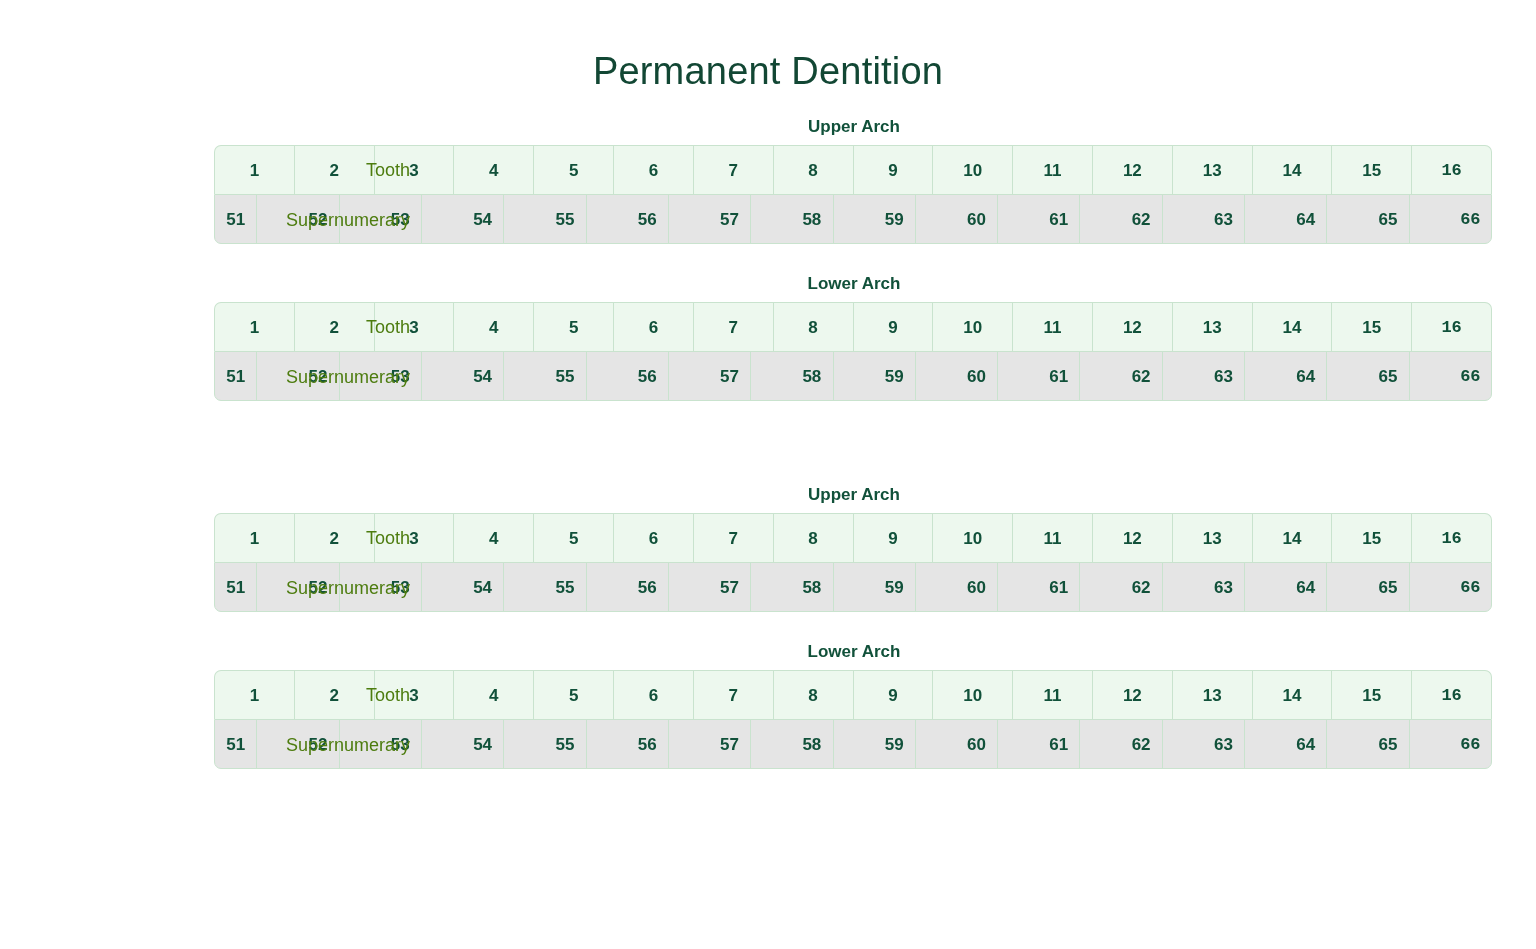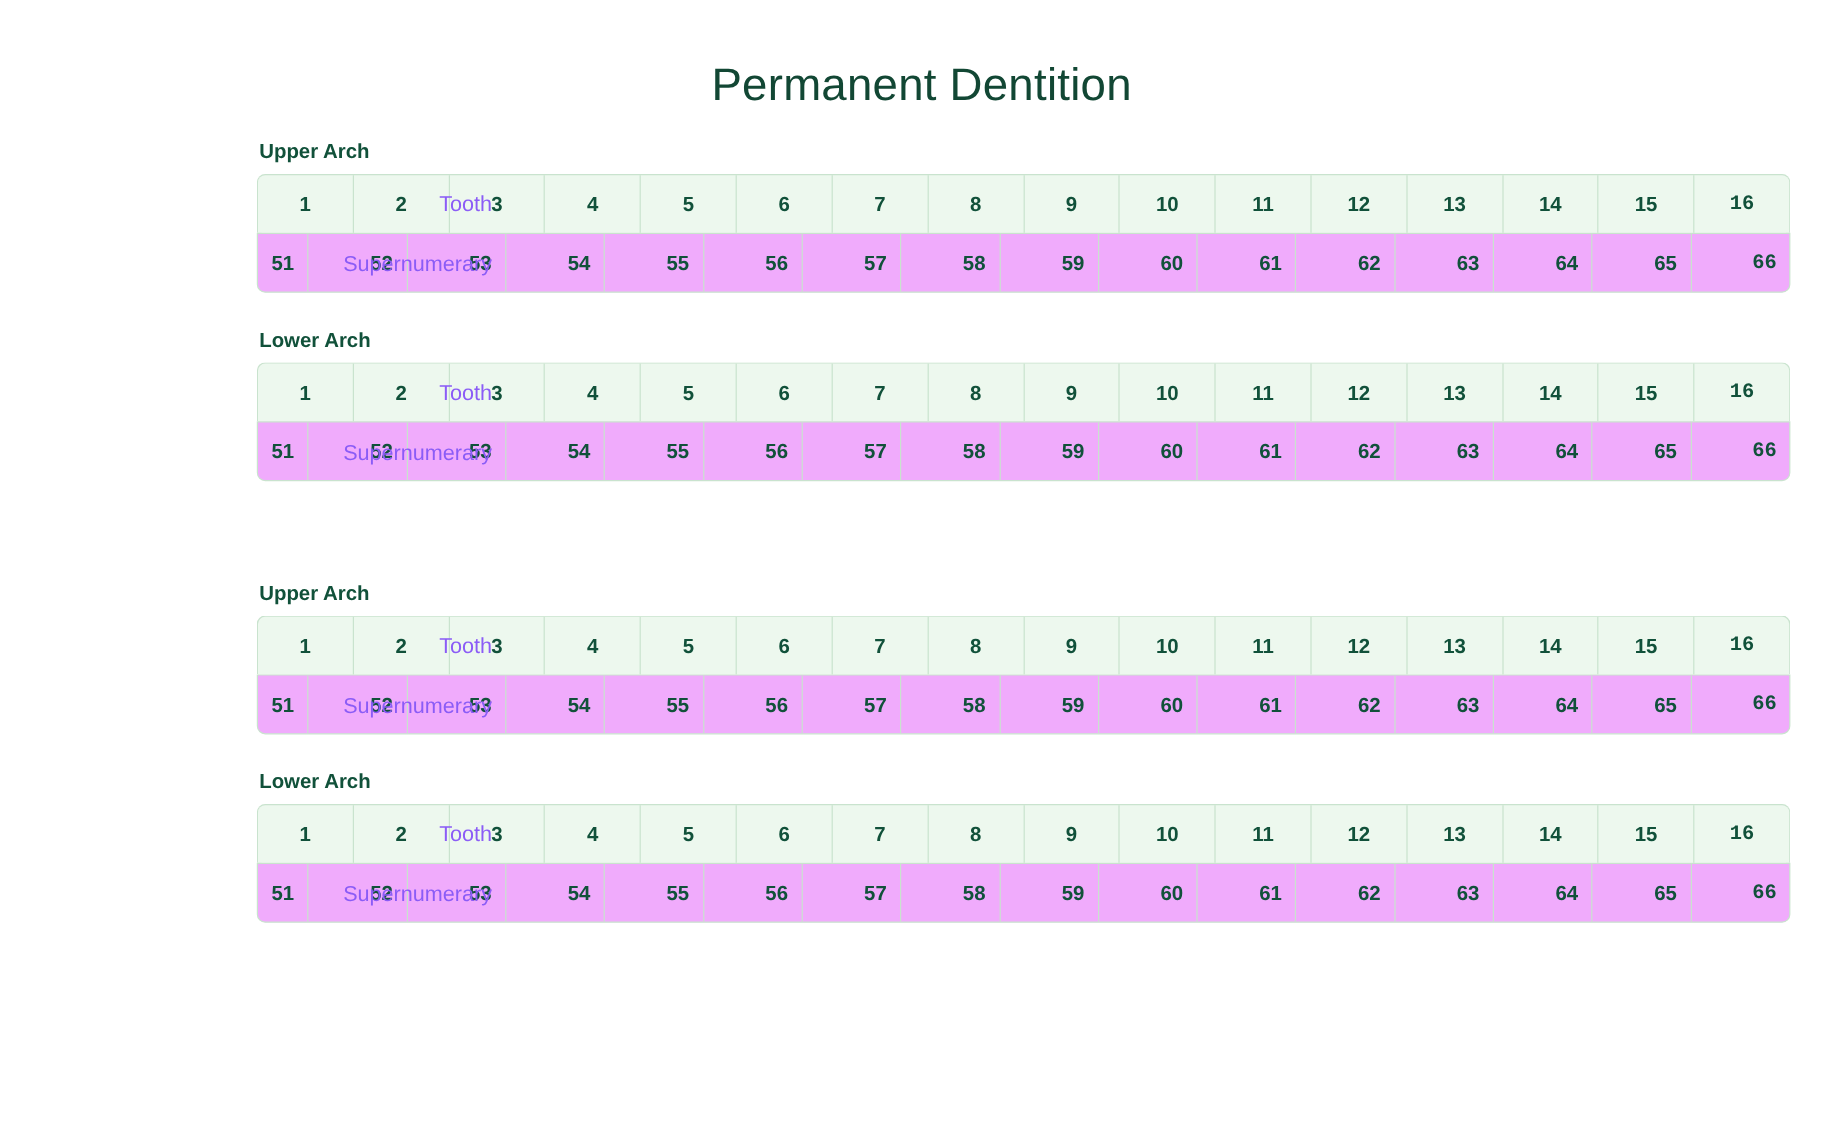--- a/index.html
+++ b/index.html
@@ -35,37 +35,38 @@
   .arch-block {
     position: relative;
     padding-left: 214px;
     padding-right: 44px;
   }
   .arch-label {
     font-size: 17px;
     font-weight: bold;
     color: #11513a;
     margin: 0 0 8px 2px;
+    text-align: center;
   }
   .grid-wrap {
     position: relative;
   }
   .row {
     display: flex;
     width: 100%;
     box-sizing: border-box;
   }
   .row-tooth {
     background: #edf8ee;
     border: 1px solid #c9e3ce;
     border-bottom: none;
     border-radius: 7px 7px 0 0;
   }
   .row-super {
-    background: #f0abfc;
+    background: #e5e5e5;
     border: 1px solid #c9e3ce;
     border-radius: 0 0 7px 7px;
     gap: 40px;
   }
   .cell {
     flex: 1 1 0;
     text-align: center;
     font-size: 17px;
     font-weight: bold;
     color: #11513a;
@@ -78,21 +79,21 @@
     border-right: none;
     font-family: Liberation Mono, monospace;
   }
   .row-label {
     position: absolute;
     left: 0;
     width: 196px;
     text-align: right;
     font-size: 18px;
     font-weight: 400;
-    color: #8b5cf6;
+    color: #4d7c0f;
     line-height: 1;
   }
   .spacer-12 { height: 12px; }
   .spacer-24 { height: 24px; }
   .spacer-30 { height: 30px; }
   .spacer-72 { height: 72px; }
   .top-pad { height: 50px; }
 </style>
 </head>
 <body>

